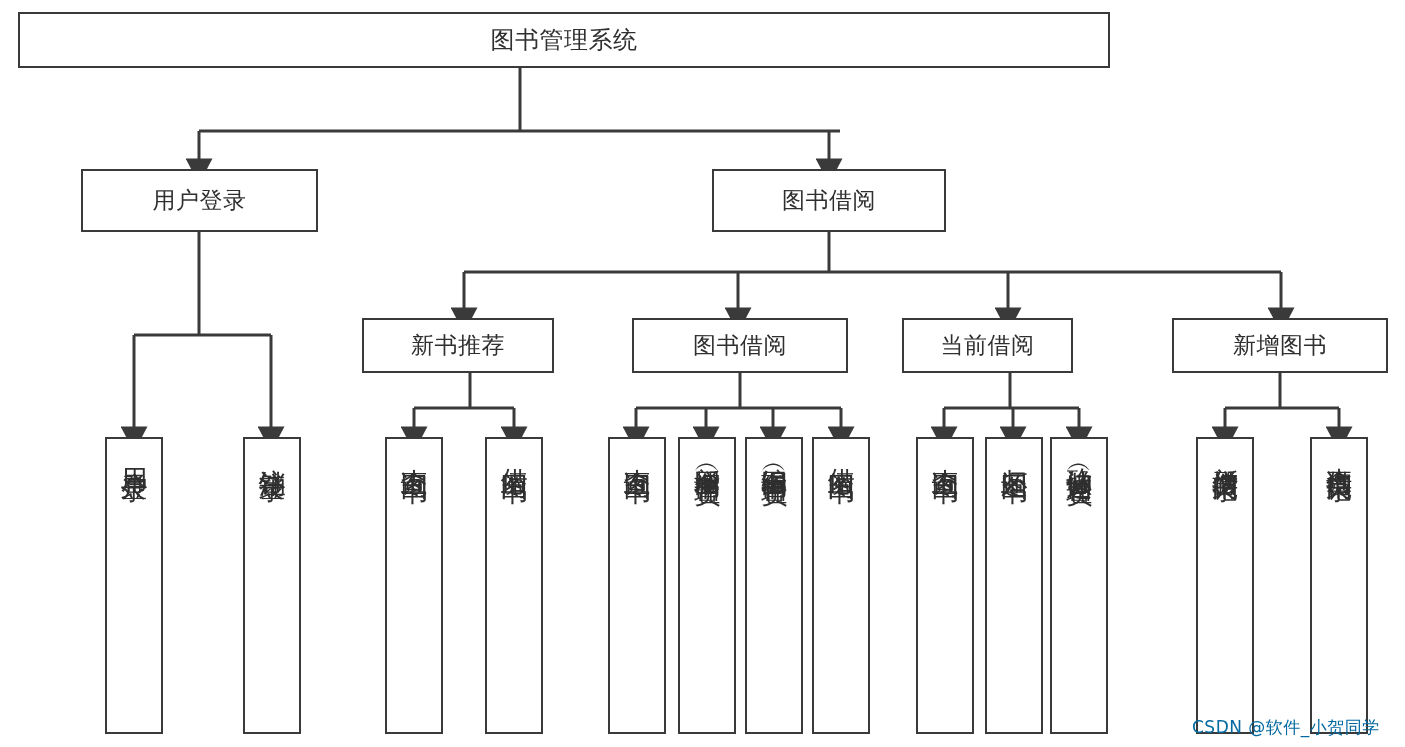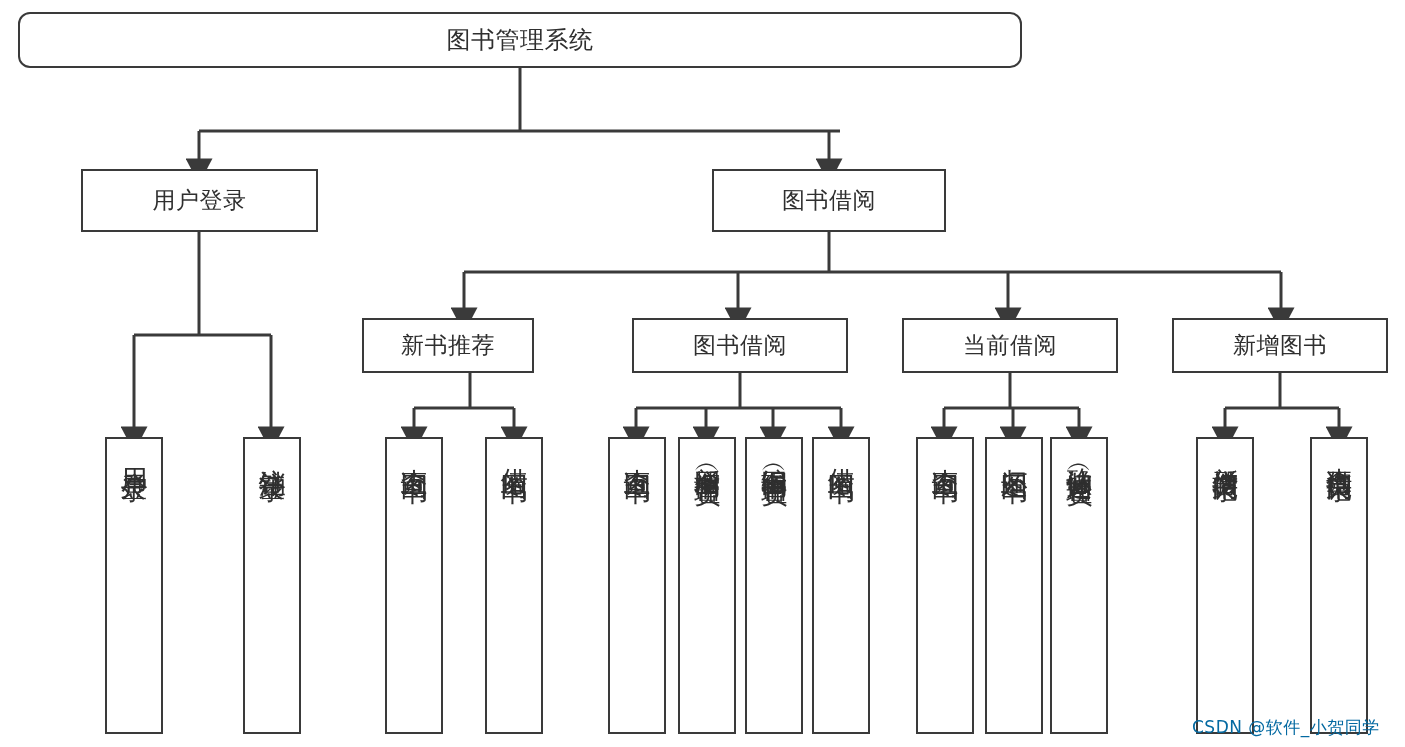--- a/index.html
+++ b/index.html
@@ -117,41 +117,41 @@
       <path d="M1013,408 L1013,430" marker-end="url(#arrow)"></path>
       <path d="M1079,408 L1079,430" marker-end="url(#arrow)"></path>
 
       <path d="M1280,373 L1280,408"></path>
       <path d="M1225,408 L1339,408"></path>
       <path d="M1225,408 L1225,430" marker-end="url(#arrow)"></path>
       <path d="M1339,408 L1339,430" marker-end="url(#arrow)"></path>
     </g>
   </svg>
 
-  <div class="node horiz" id="n-root" style="left:18px; top:12px; width:1004px; height:56px;border-radius:12px;">
+  <div class="node horiz" id="n-root" style="left:18px; top:12px; width:1092px; height:56px;">
     <span class="label">图书管理系统</span>
   </div>
 
   <div class="node horiz" style="left:81px; top:169px; width:237px; height:63px;">
     <span class="label">用户登录</span>
   </div>
 
   <div class="node horiz" style="left:712px; top:169px; width:234px; height:63px;">
     <span class="label">图书借阅</span>
   </div>
 
-  <div class="node horiz" style="left:362px; top:318px; width:172px; height:55px;align-items:center;">
+  <div class="node horiz" style="left:362px; top:318px; width:192px; height:55px;align-items:center;">
     <span class="label">新书推荐</span>
   </div>
 
   <div class="node horiz" style="left:632px; top:318px; width:216px; height:55px;">
     <span class="label">图书借阅</span>
   </div>
 
-  <div class="node horiz" style="left:902px; top:318px; width:216px; height:55px;">
+  <div class="node horiz" style="left:902px; top:318px; width:171px; height:55px;">
     <span class="label">当前借阅</span>
   </div>
 
   <div class="node horiz" style="left:1172px; top:318px; width:216px; height:55px;">
     <span class="label">新增图书</span>
   </div>
 
   <div class="node vert" style="left:105px; top:437px; width:58px; height:297px;">
     <span class="label">用户登录</span>
   </div>

